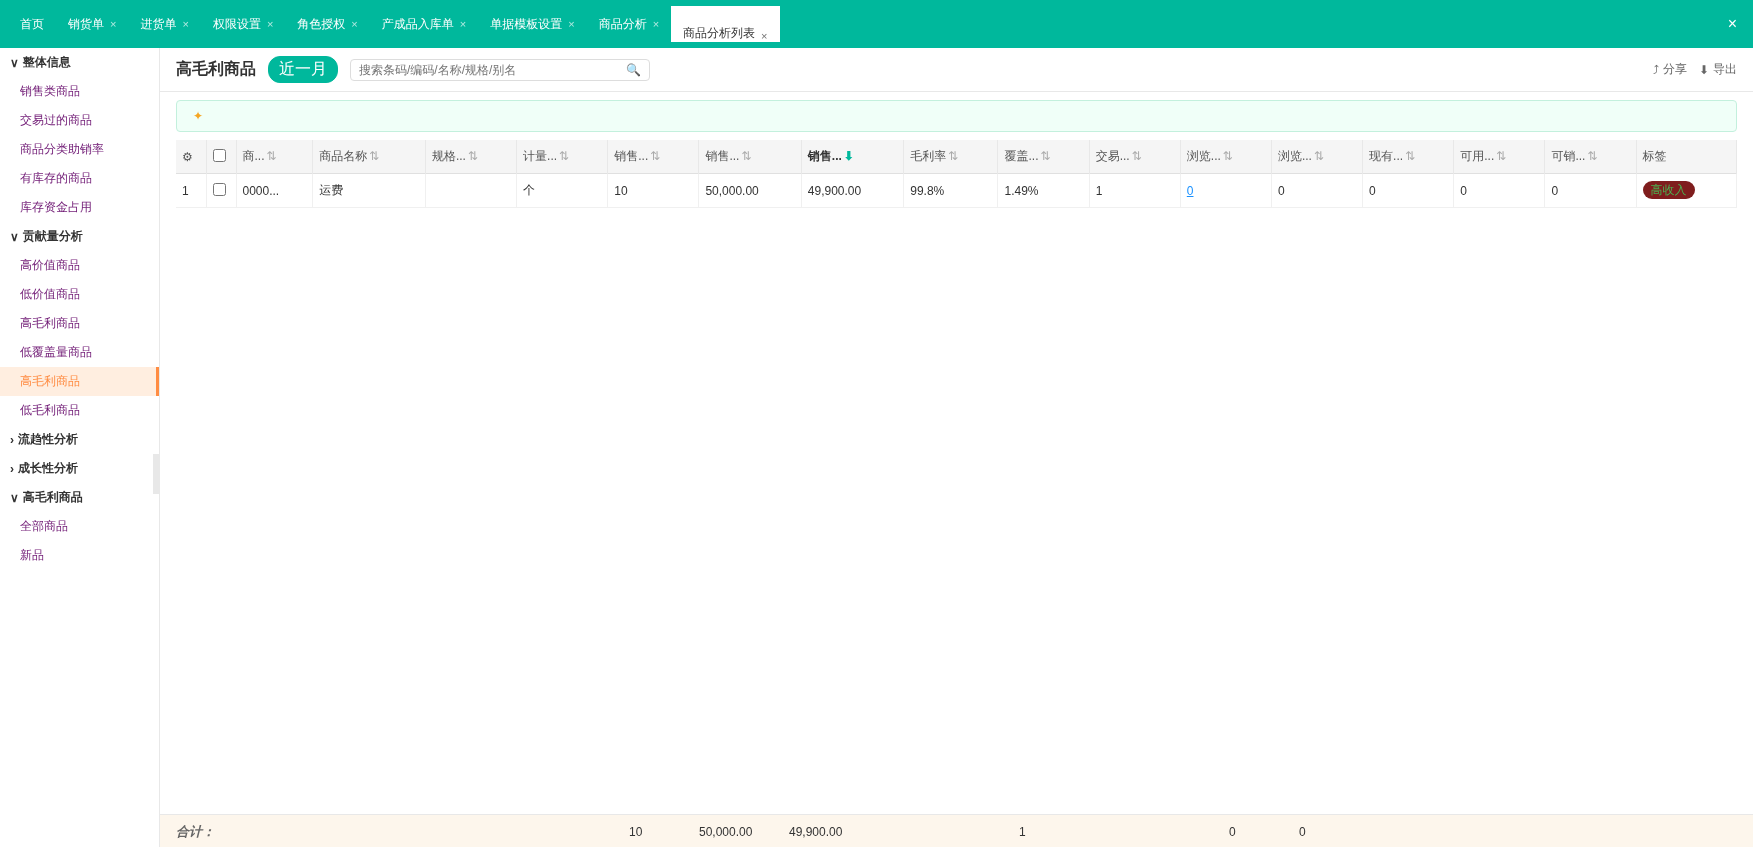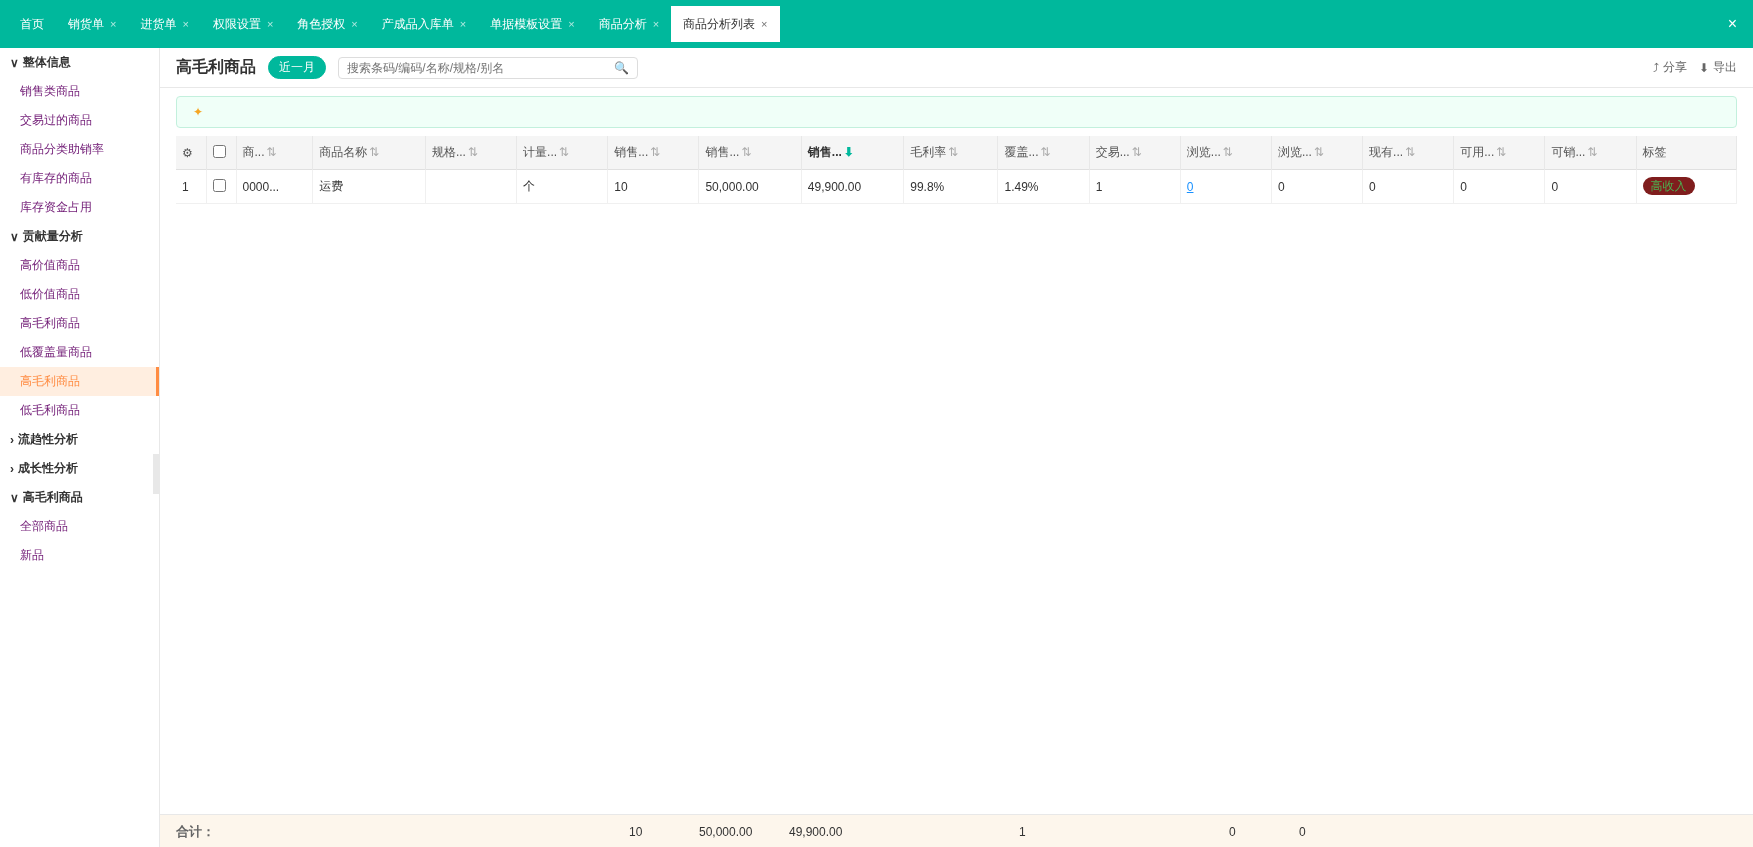--- a/index.html
+++ b/index.html
@@ -21,20 +21,21 @@
       display: flex;
       align-items: center;
       cursor: pointer;
       white-space: nowrap;
       font-size: 13px;
       color: #fff;
     }
     .nav-item.active {
       background: #fff;
       color: #333;
+      align-items: flex-end;
     }
     .nav-item .close-btn {
       margin-left: 6px;
       font-size: 11px;
       opacity: 0.7;
     }
     .nav-close-all {
       margin-left: auto;
       color: #fff;
       cursor: pointer;
@@ -118,21 +119,21 @@
       font-weight: bold;
       color: #333;
     }
     .filter-btn {
       background: #fff;
       border: 1px solid #00b89c;
       color: #00b89c;
       padding: 2px 10px;
       border-radius: 12px;
       cursor: pointer;
-      font-size: 12px;
+      font-size: 16px;
     }
     .filter-btn.active {
       background: #00b89c;
       color: #fff;
     }
     .search-box {
       display: flex;
       align-items: flex-start;
       border: 1px solid #ddd;
       border-radius: 4px;
@@ -223,21 +224,21 @@
 
     
     .footer-summary {
       background: #fdf6ec;
       border-top: 1px solid #e8e8e8;
       padding: 8px 16px;
       display: flex;
       align-items: center;
       gap: 8px;
     }
-    .footer-label { color: #666; font-size: 13px; font-weight: bold; }
+    .footer-label { color: #666; font-size: 13px; font-weight: bold; font-style: italic; }
     .footer-cells {
       display: flex;
       flex: 1;
     }
     .footer-cell {
       padding: 0 6px;
       color: #333;
       font-size: 12px;
       white-space: nowrap;
     }

